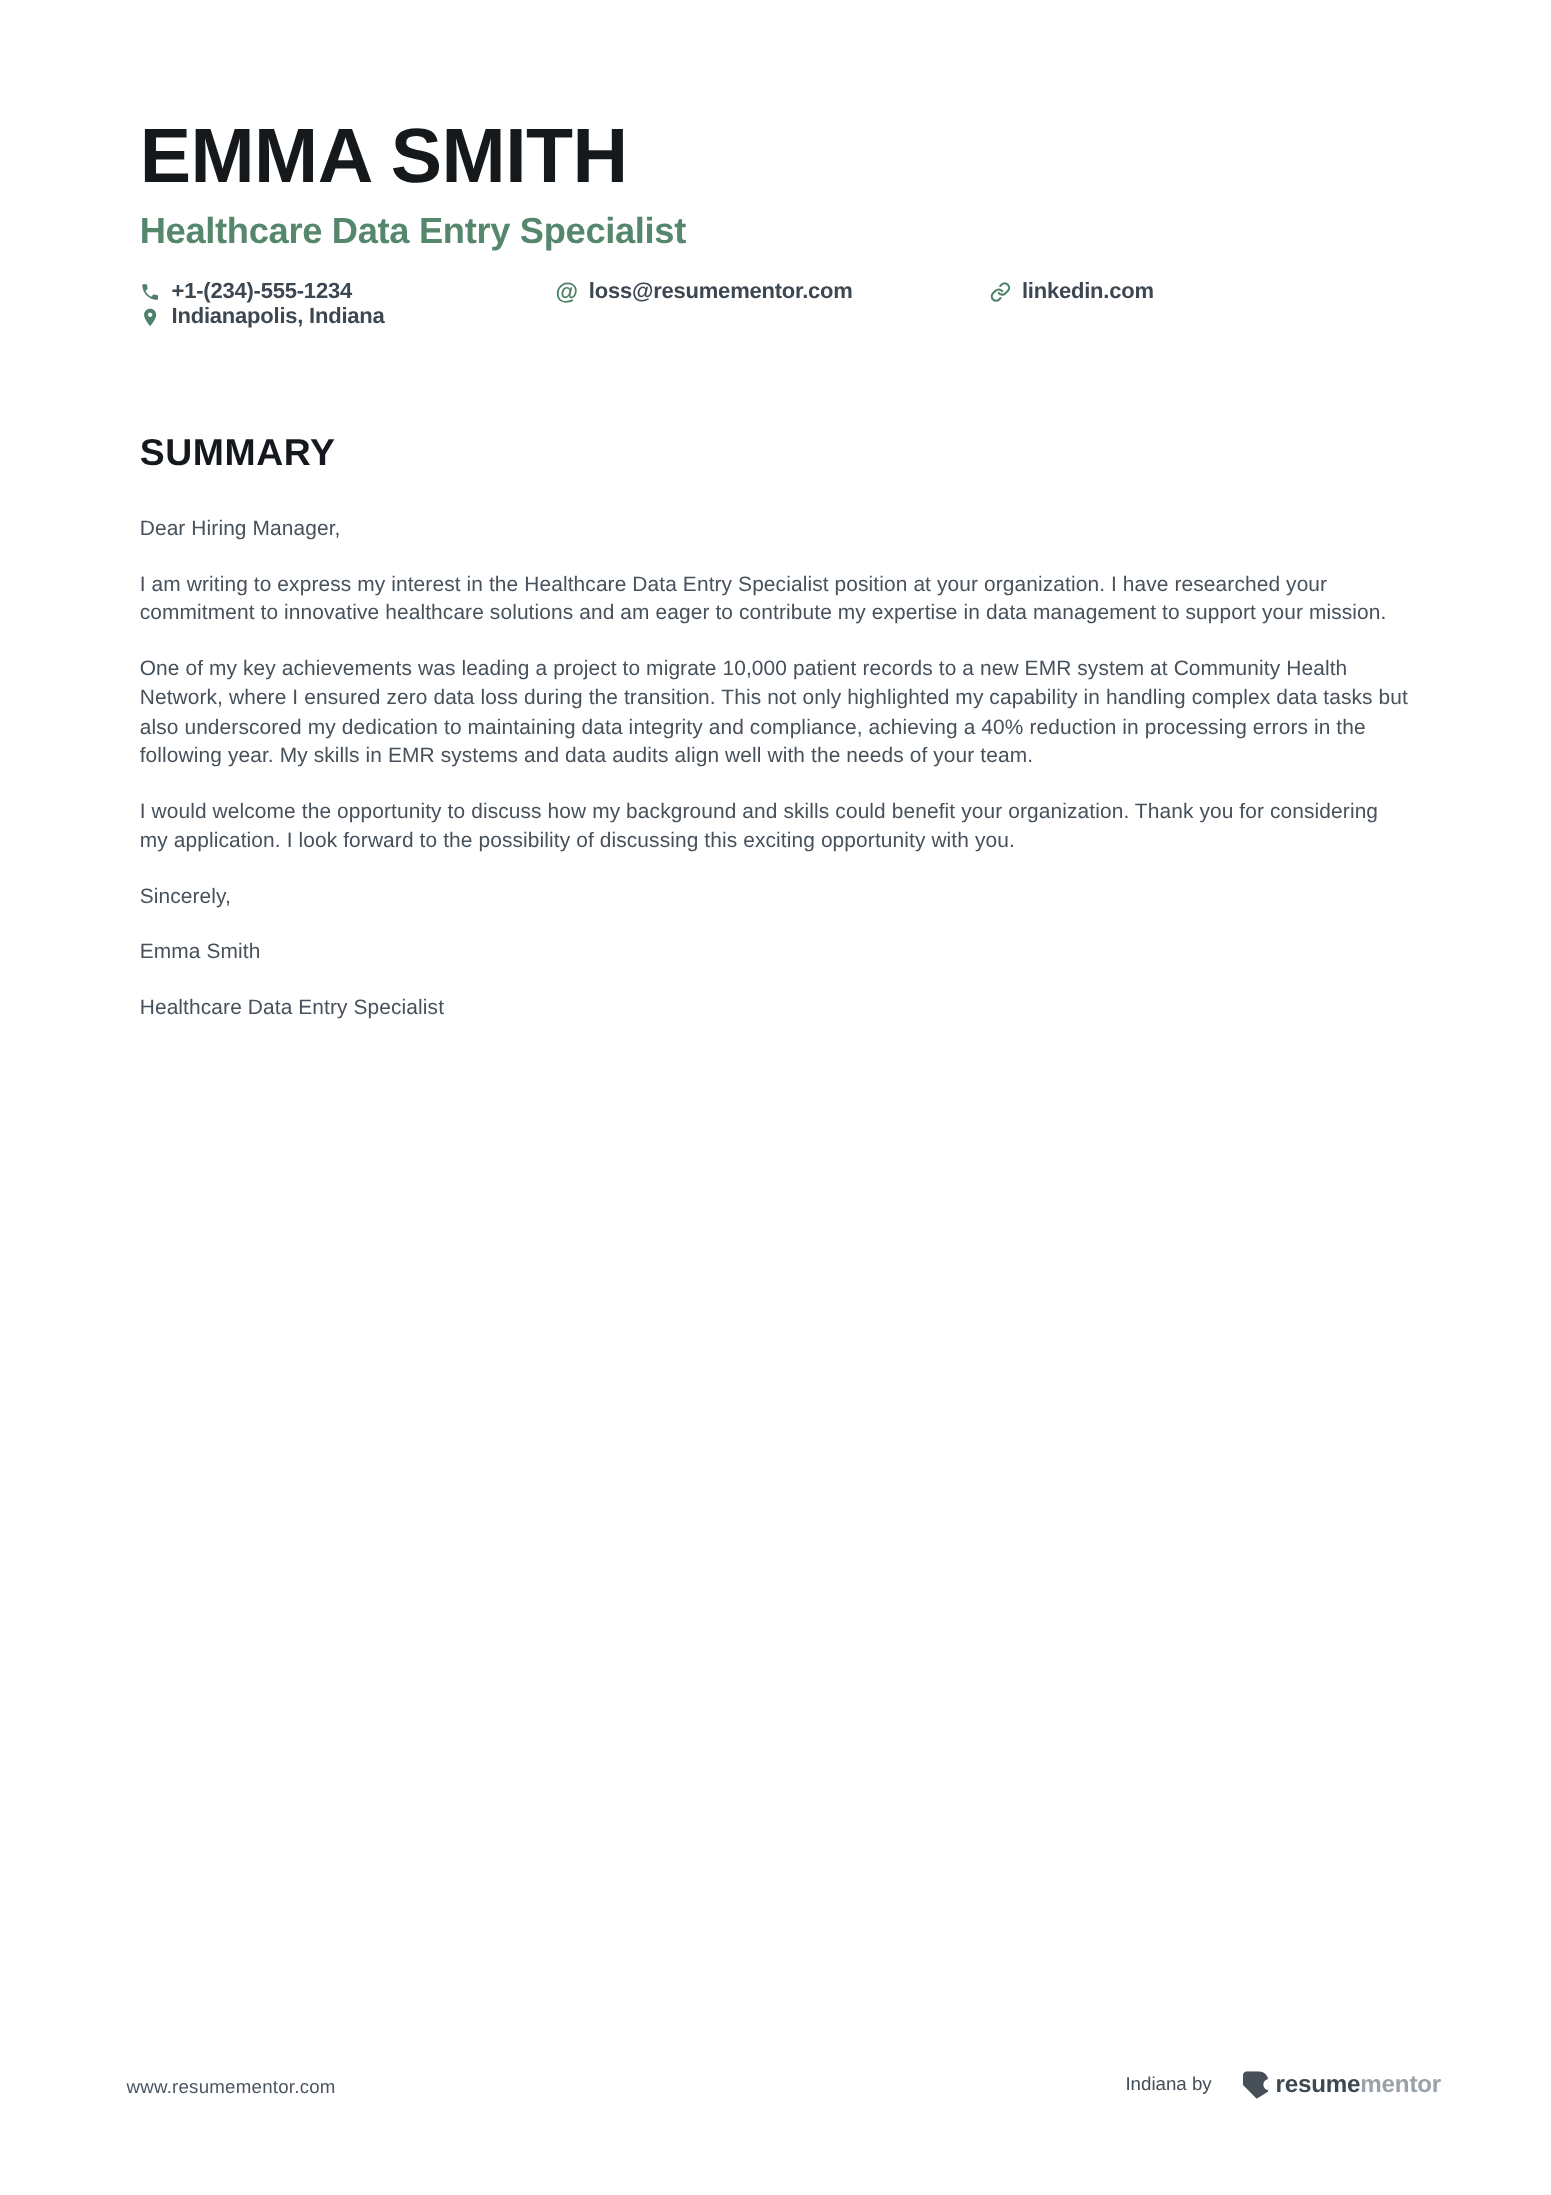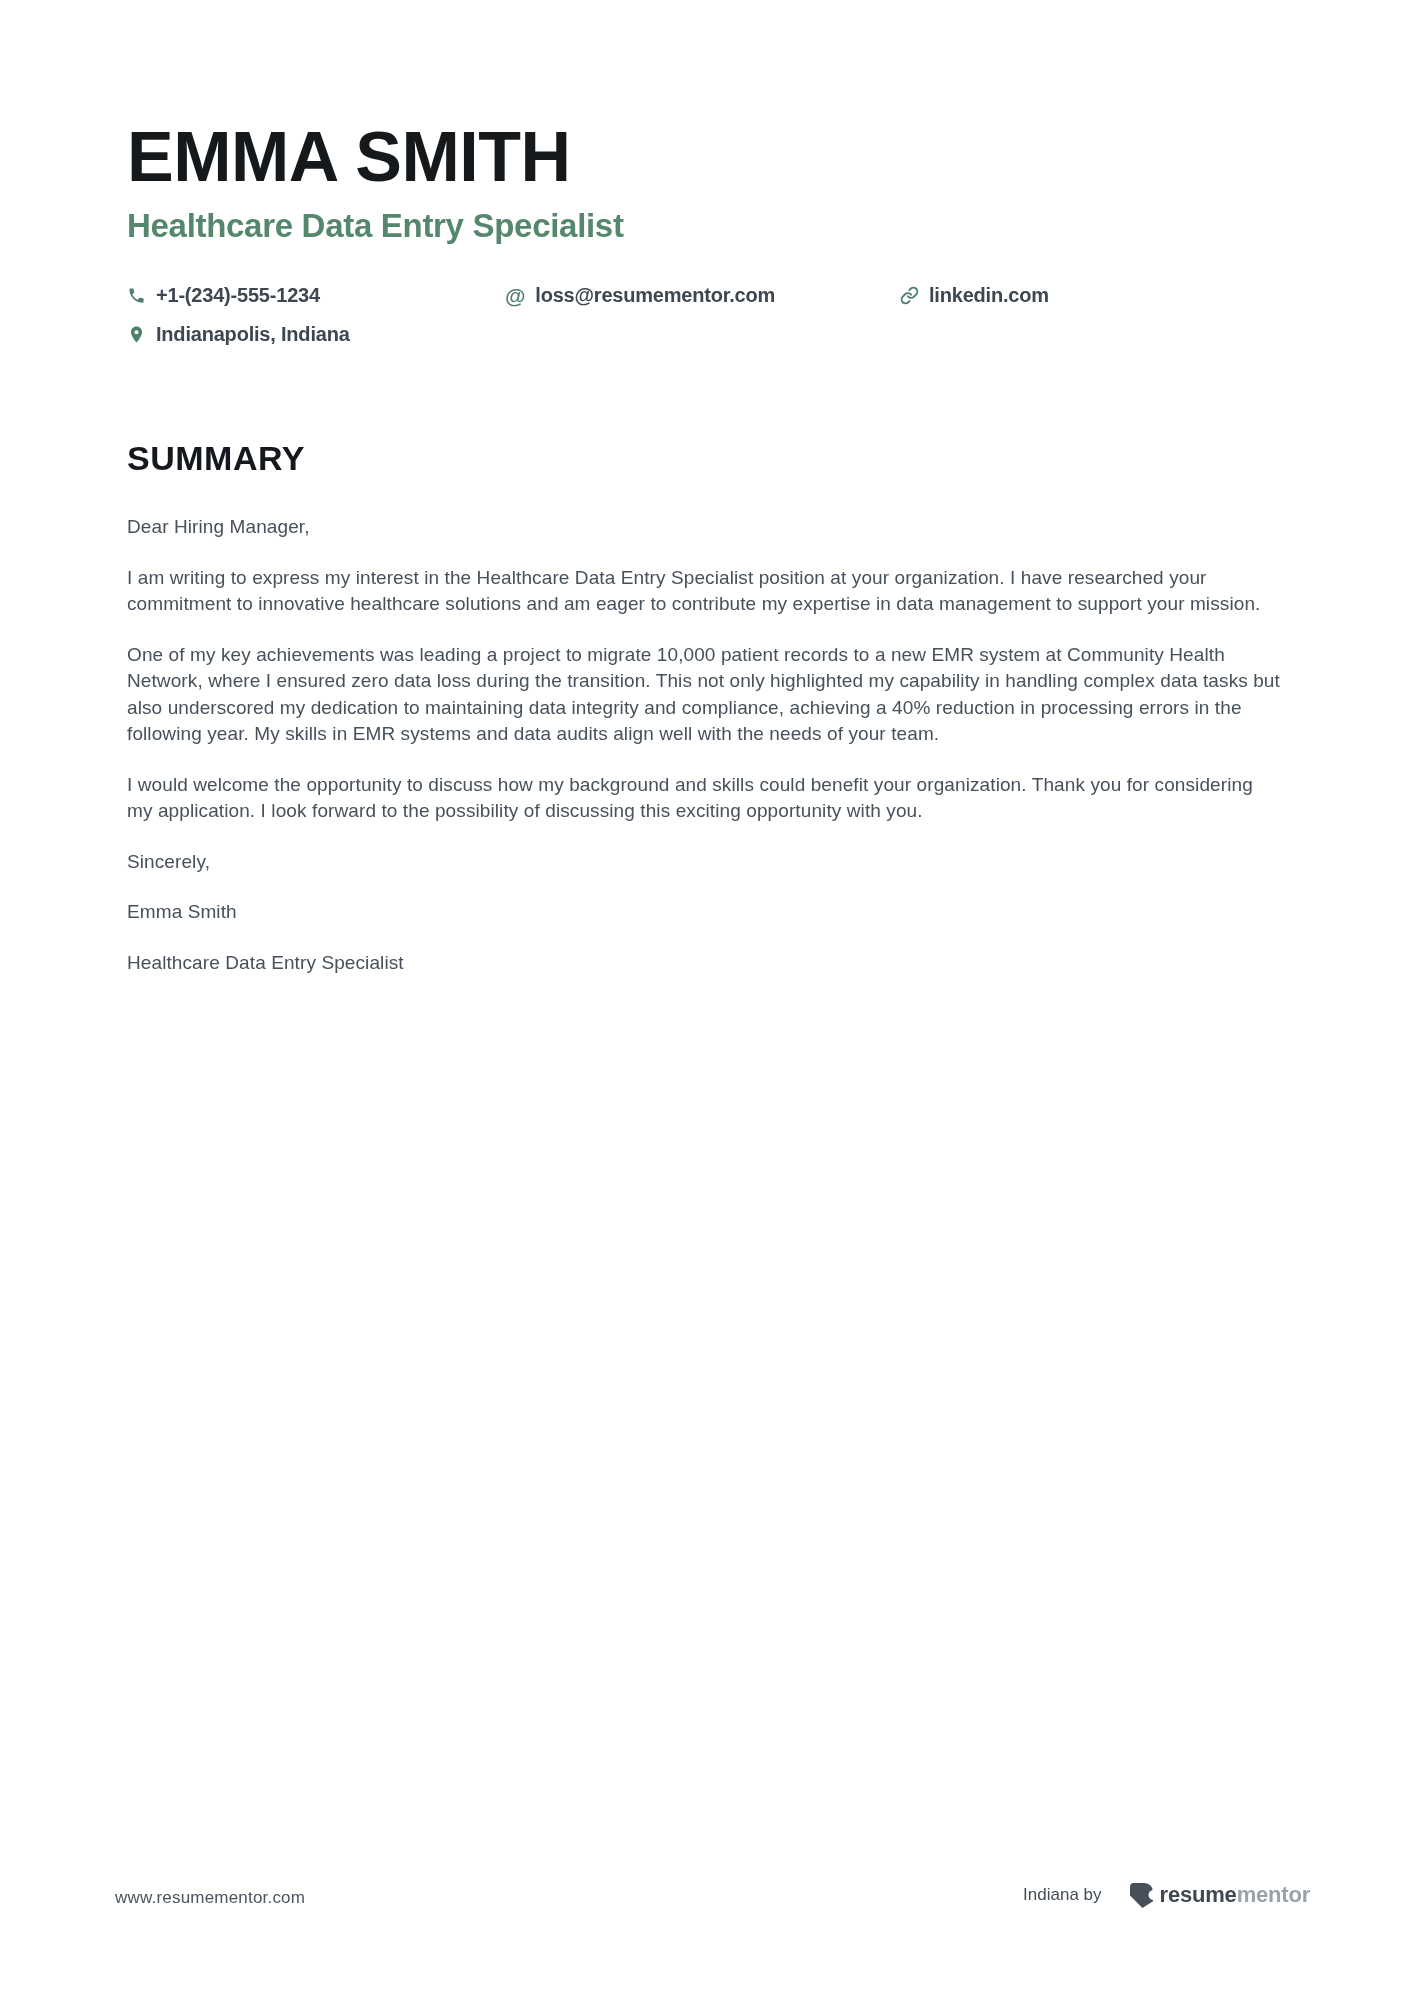--- a/index.html
+++ b/index.html
@@ -7,45 +7,44 @@
   body {
     width: 1410px;
     height: 1995px;
     position: relative;
     font-family: "Liberation Sans", sans-serif;
     overflow: hidden;
   }
   .page {
     width: 100%;
     height: 100%;
-    padding: 16px 127px;
+    padding: 0 127px;
     position: relative;
   }
   
   .name {
     padding-top: 106px;
     font-size: 70px;
     line-height: 70px;
     font-weight: bold;
     color: #16191c;
     letter-spacing: -0.5px;
   }
   .job-title {
     margin-top: 16px;
     font-size: 33px;
     line-height: 36px;
     font-weight: bold;
     color: #55876d;
     letter-spacing: -0.3px;
   }
   .contact-grid {
-    margin-top: 40px;
+    margin-top: 26px;
     display: grid;
     grid-template-columns: 378px 395px auto;
-    row-gap: 16px;
     align-items: center;
   }
   .contact-item {
     display: flex;
     align-items: center;
     gap: 10px;
     font-size: 20px;
     font-weight: bold;
     color: #3d4751;
     letter-spacing: -0.2px;

